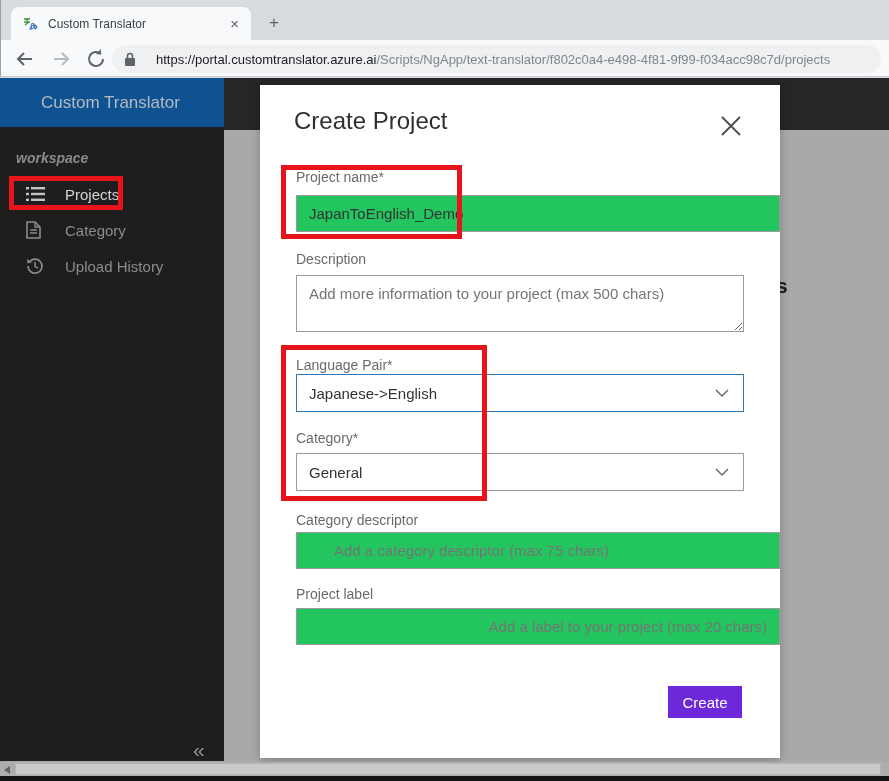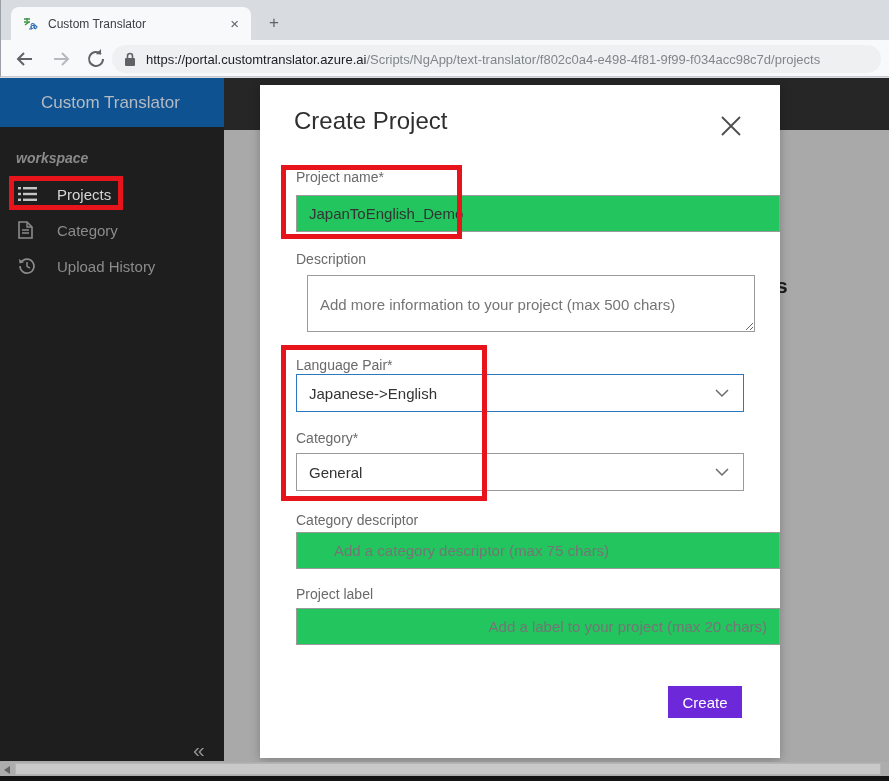--- a/index.html
+++ b/index.html
@@ -9,47 +9,47 @@
 
   
   .tabstrip { position:absolute; left:0; top:0; width:889px; height:40px; background:#d8dbdf; border-left:1px solid #9aa0a6; }
   .tab { position:absolute; left:10px; top:7px; width:240px; height:33px; background:#f8f9fa; border-radius:8px 8px 0 0; display:flex; align-items:center; padding:0 10px 0 12px; }
   .tab-title { flex:1; font-size:12px; color:#3c4043; white-space:nowrap; overflow:hidden; margin-left:9px; }
   .tab-close { font-size:15px; color:#5f6368; cursor:pointer; padding:0 2px; }
   .newtab { position:absolute; left:260px; top:10px; width:26px; height:26px; font-size:17px; color:#5f6368; text-align:center; line-height:26px; }
   .toolbar { position:absolute; left:0; top:40px; width:889px; height:37px; background:#f8f9fa; border-bottom:1px solid #c8cacd; border-left:1px solid #9aa0a6; }
   .navbtn { position:absolute; top:47px; width:24px; height:24px; }
   .omnibox { position:absolute; left:112px; top:45px; width:769px; height:28px; background:#eef0f2; border-radius:14px; display:flex; align-items:center; padding:0 12px; }
-  .url { font-size:13px; white-space:nowrap; overflow:hidden; margin-left:10px; }
+  .url { font-size:13px; white-space:nowrap; overflow:hidden; margin-left:20px; }
   .url .domain { color:#202124; }
   .url .path { color:#80868b; }
 
   
   .page { position:absolute; left:0; top:78px; width:889px; height:703px; background:#a9a9a9; }
 
   .sidebar { position:absolute; left:0; top:0; width:224px; height:683px; background:#1e1e1e; }
   .sidebar-header { position:absolute; left:0; top:0; width:224px; height:49px; background:#0f5291; color:#b4bac2; font-size:17px; line-height:49px; padding-left:41px; }
   .workspace-label { position:absolute; left:16px; top:72px; font-size:14px; font-weight:bold; color:#8a8a8a;font-style:italic; }
-  .nav-item { position:absolute; left:0; width:224px; height:36px; display:flex; align-items:center; cursor:pointer; }
+  .nav-item { position:absolute; left:8px; width:224px; height:36px; display:flex; align-items:center; cursor:pointer; }
   .nav-item .nicon { width:22px; margin-left:18px; display:flex; align-items:center; }
   .nav-item .nlabel { margin-left:17px; font-size:15px; color:#8b8b8b; }
   .nav-item.active .nlabel { color:#d6d6d6; }
   .collapse-btn { position:absolute; left:193px; top:660px; font-size:21px; color:#8f9498; cursor:pointer; }
 
   .main-topbar { position:absolute; left:224px; top:0; width:665px; height:52px; background:#262626; }
   .bg-partial-text { position:absolute; left:776px; top:196px; font-size:21px; font-weight:bold; color:#1c1c1c; }
 
   
   .modal { position:absolute; left:260px; top:7px; width:520px; height:673px; background:#ffffff; box-shadow:0 2px 10px rgba(0,0,0,0.25); }
   .modal-title { position:absolute; left:34px; top:22px; font-size:24px; color:#2f2f2f; }
   .modal-close { position:absolute; left:458px; top:28px; width:26px; height:26px; cursor:pointer; }
   .f-label { position:absolute; left:36px; font-size:14px; color:#6a6a6a;text-align:center; }
   .f-input { position:absolute; left:36px; width:484px; height:37px; border:1px solid #9b9b9b; font-family:"Liberation Sans",sans-serif; font-size:15px; color:#333; padding:0 12px; background:#22c55e; outline:none; }
   .f-input::placeholder, .f-area::placeholder { color:#757575; opacity:1; }
-  .f-area { position:absolute; left:47px; width:448px; height:57px; border:1px solid #9b9b9b; font-family:"Liberation Sans",sans-serif; font-size:15px; color:#333; padding:20px 12px; resize:both; outline:none; }
+  .f-area { position:absolute; left:36px; width:448px; height:57px; border:1px solid #9b9b9b; font-family:"Liberation Sans",sans-serif; font-size:15px; color:#333; padding:9px 12px; resize:both; outline:none; }
   .f-select { position:absolute; left:36px; width:448px; height:38px; border:1px solid #9b9b9b; background:#fff; display:flex; align-items:center; padding:16px 12px; font-size:15px; color:#333; cursor:pointer; }
   .f-select.focused { border:1px solid #2b78bb; }
   .f-select .chev { position:absolute; right:13px; top:12px; }
   .create-btn { position:absolute; left:408px; top:601px; width:74px; height:32px; background:#6d28d9; color:#ffffff; border:none; font-family:"Liberation Sans",sans-serif; font-size:15px; cursor:pointer; }
 
   
   .anno { position:absolute; border:5px solid #e8141b; background:transparent; z-index:50; pointer-events:none; }
 
   
   .hscroll { position:absolute; left:0; top:684px; width:889px; height:14px; background:#adadad; }

